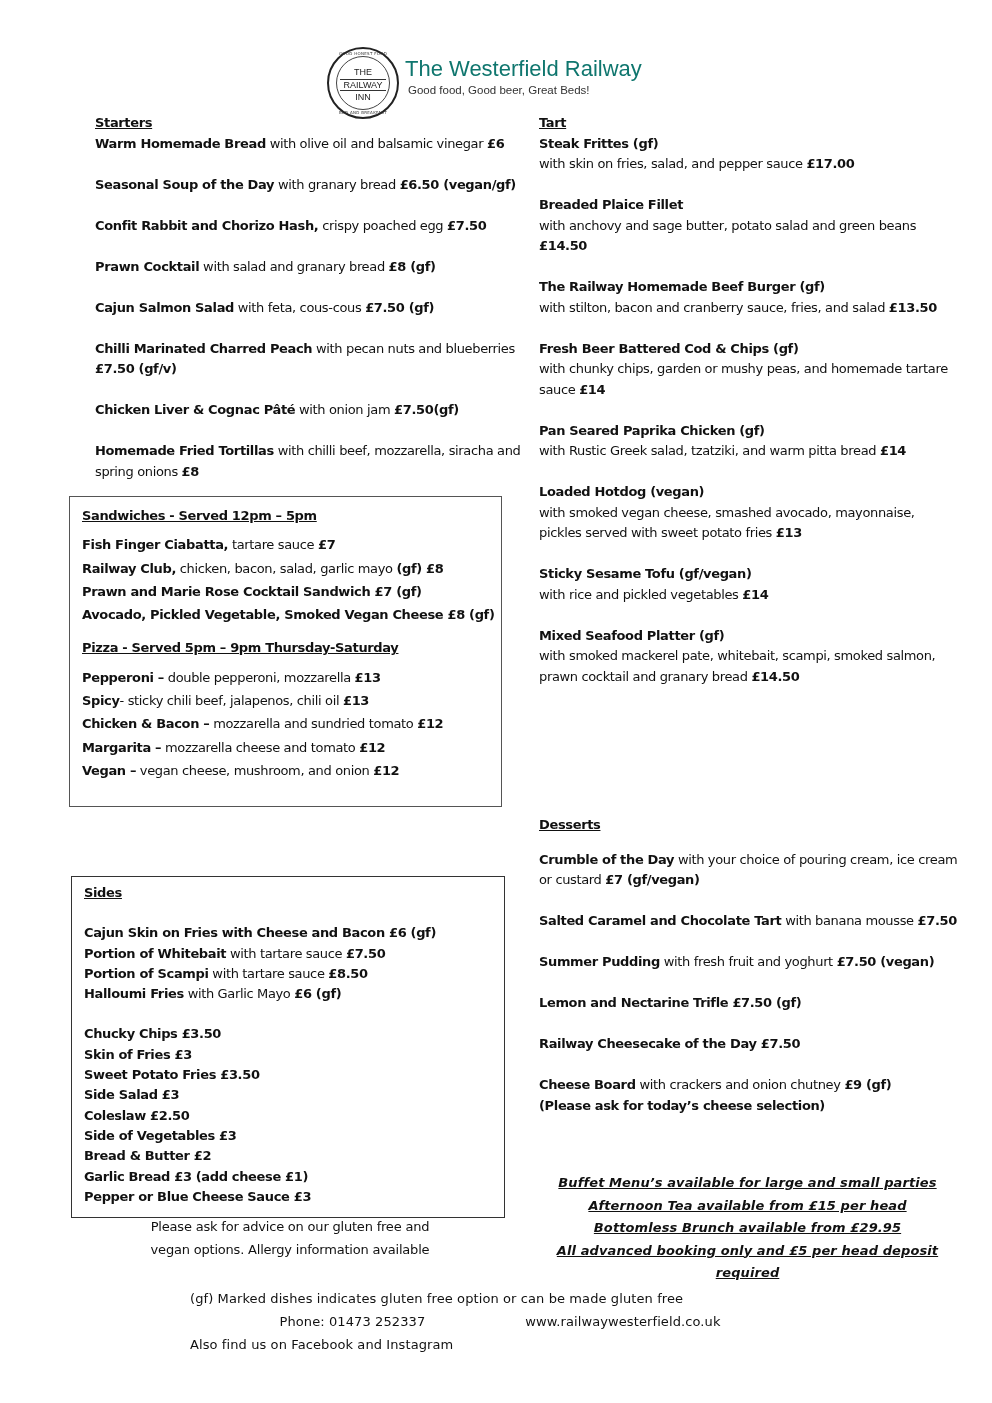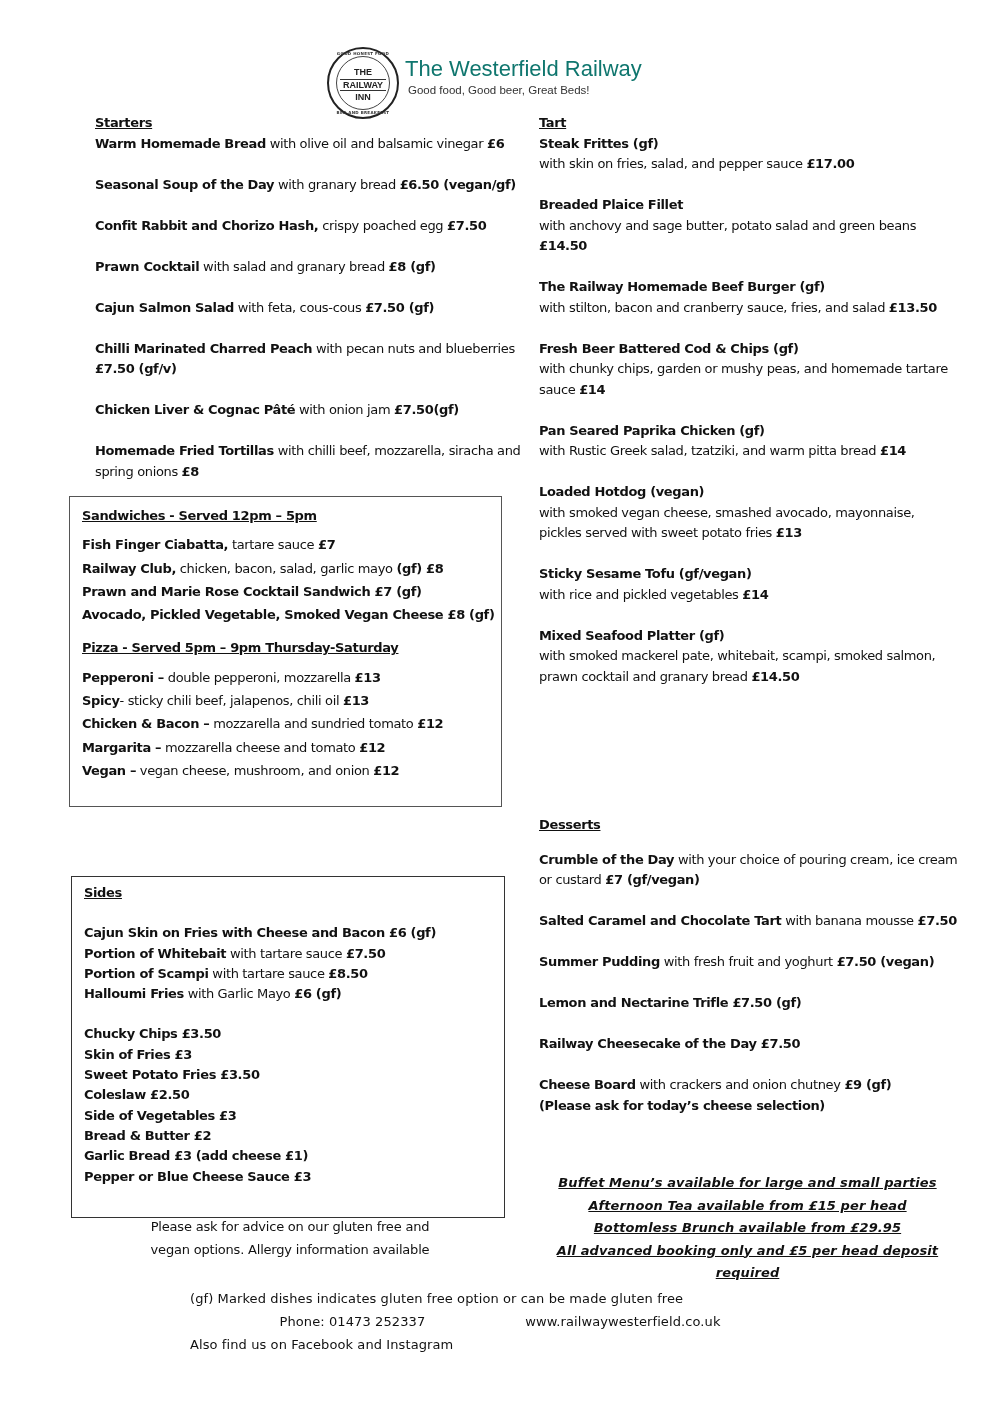--- a/index.html
+++ b/index.html
@@ -2,21 +2,21 @@
 <html><head>
 <meta charset="utf-8">
 <style>
   * { box-sizing: border-box; margin: 0; padding: 0; }
   html, body { width: 992px; height: 1403px; background: #ffffff; overflow: hidden; }
   body { position: relative; font-family: "DejaVu Sans", sans-serif; color: #111111; }
 
   
   #logo-badge {
     position: absolute; left: 327px; top: 47px; width: 72px; height: 72px;
-    border: 2px solid #222; border-radius: 50%; font-weight: bold;
+    border: 2px solid #222; border-radius: 50%;
   }
   #logo-badge .inner {
     position: absolute; left: 7px; top: 7px; width: 54px; height: 54px;
     border: 1px solid #444; border-radius: 50%;
   }
   #logo-badge .arc-top, #logo-badge .arc-bottom {
     position: absolute; left: 0; width: 100%; text-align: center;
     font-size: 4px; letter-spacing: 0.3px; color: #333;
   }
   #logo-badge .arc-top { top: 2px; }
@@ -151,20 +151,21 @@
     <div class="section-heading line">Sides</div>
     <div style="height:20px"></div>
     <div class="line"><span class="b">Cajun Skin on Fries with Cheese and Bacon </span><span class="b">£6 (gf)</span></div>
     <div class="line"><span class="b">Portion of Whitebait</span><span> with tartare sauce </span><span class="b">£7.50</span></div>
     <div class="line"><span class="b">Portion of Scampi</span><span> with tartare sauce </span><span class="b">£8.50</span></div>
     <div class="line"><span class="b">Halloumi Fries</span><span> with Garlic Mayo </span><span class="b">£6 (gf)</span></div>
     <div style="height:20px"></div>
     <div class="line b">Chucky Chips £3.50</div>
     <div class="line b">Skin of Fries £3</div>
     <div class="line b">Sweet Potato Fries £3.50</div>
+    <div class="line b">Side Salad £3</div>
     <div class="line b">Coleslaw £2.50</div>
     <div class="line b">Side of Vegetables £3</div>
     <div class="line b">Bread &amp; Butter £2</div>
     <div class="line b">Garlic Bread £3 (add cheese £1)</div>
     <div class="line b">Pepper or Blue Cheese Sauce £3</div>
   </div>
 </div>
 
 <div id="allergy-note">
   <div>Please ask for advice on our gluten free and</div>

